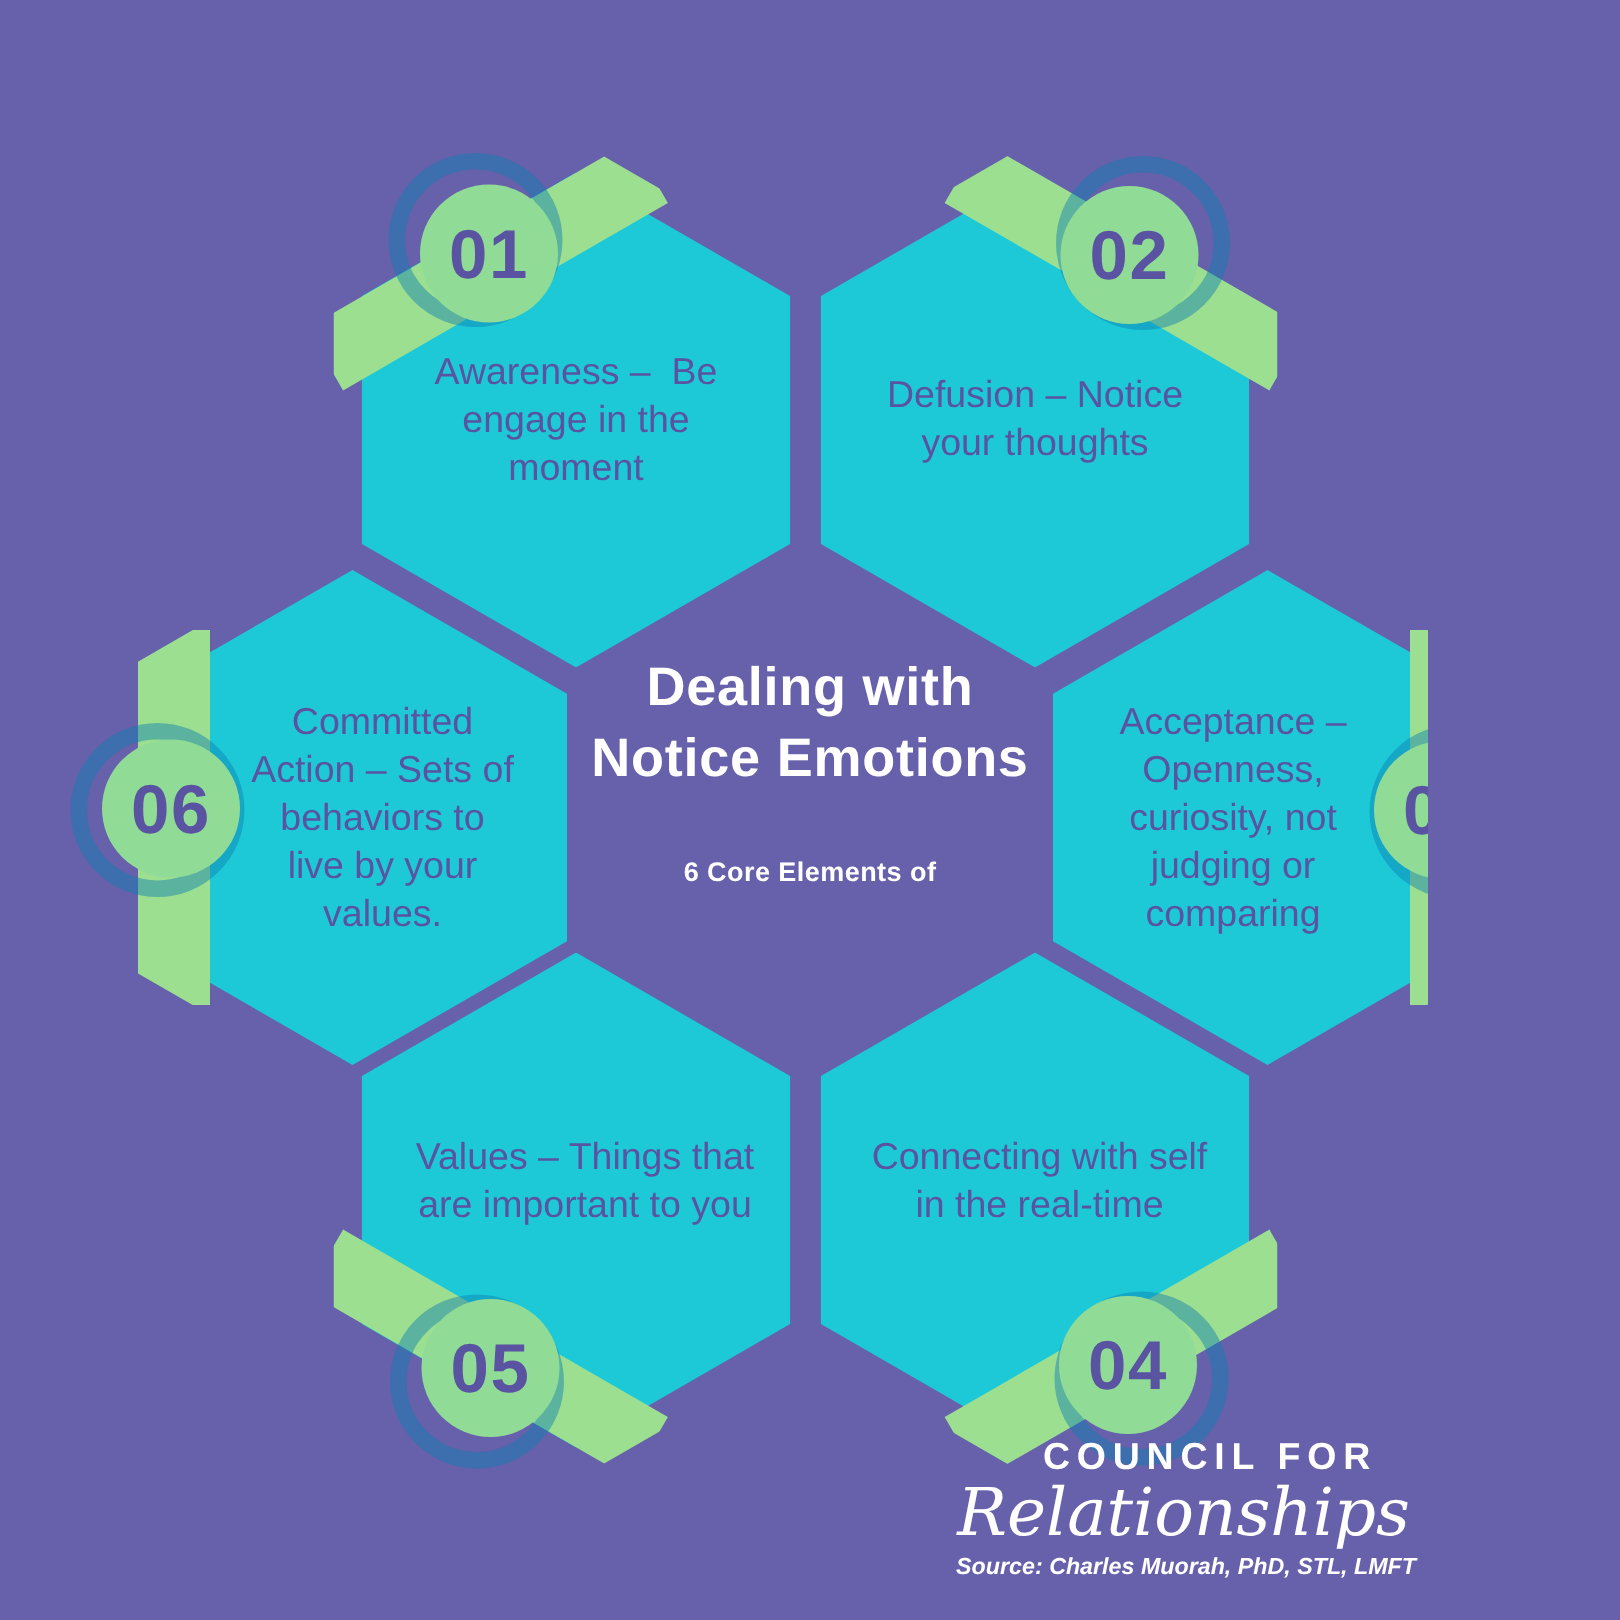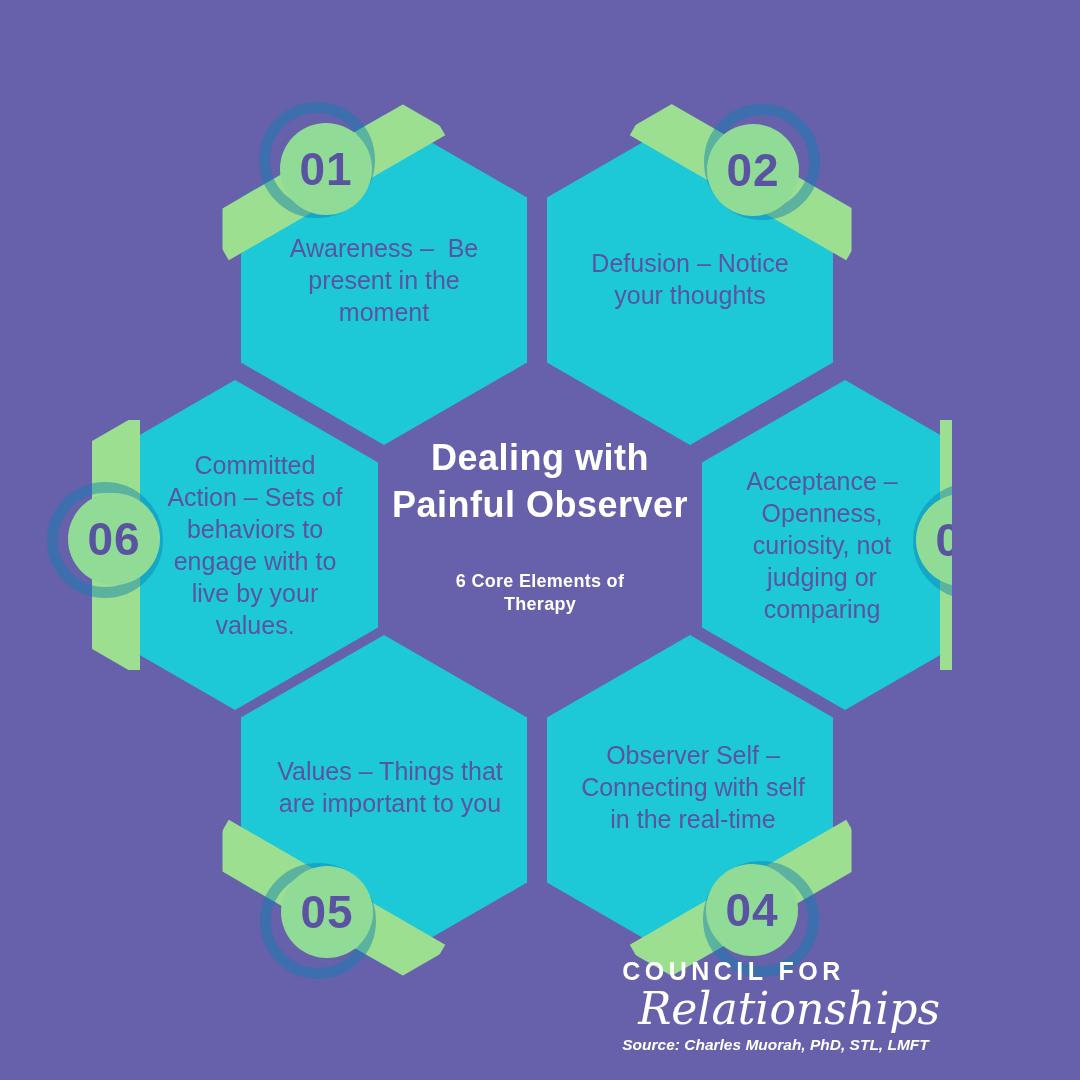--- a/index.html
+++ b/index.html
@@ -48,21 +48,21 @@
   .center-title{
     position:absolute;left:290px;top:434px;width:500px;
     text-align:center;color:var(--c-white,#FFFFFF);
   }
   .title-line{font-size:36px;font-weight:700;line-height:47px;letter-spacing:0.5px;text-align:center;}
   .subtitle{margin-top:42px;}
   .subtitle-line{font-size:18px;font-weight:700;line-height:23px;letter-spacing:0.3px;}
 
   .brand{
     position:absolute;right:8px;top:958px;
-    text-align:left;color:var(--c-white,#FFFFFF);
+    text-align:right;color:var(--c-white,#FFFFFF);
   }
   .brand-top{
     font-size:25px;font-weight:700;letter-spacing:4.5px;line-height:26px;
     padding-right:26px;
   }
   .brand-script{
     font-family:"DejaVu Serif",serif;font-style:italic;
     font-size:44px;line-height:54px;padding-right:4px;margin-top:-2px;margin-left:16px;
   }
   .source{
@@ -78,21 +78,21 @@
     <div class="hexbody" style="left:241px;top:115px"></div>
     <div class="bandclip" style="left:222.5px;top:93.5px">
       <div class="band slant" style="left:-23px;top:59.5px;transform:rotate(-30deg)"></div>
     </div>
     <div class="ring" style="left:259px;top:102px"></div>
     <div class="badge" style="left:280px;top:123px">
       <span>01</span>
     </div>
     <div class="hextext" style="left:241px;top:115px">
       <div class="tline">Awareness –  Be</div>
-      <div class="tline">present in the</div>
+      <div class="tline">engage in the</div>
       <div class="tline">moment</div>
     </div>
   </div>
 
   <div>
     <div class="hexbody" style="left:547px;top:115px"></div>
     <div class="bandclip" style="left:528.5px;top:93.5px">
       <div class="band slant" style="left:96px;top:59.5px;transform:rotate(30deg)"></div>
     </div>
     <div class="ring" style="left:704px;top:104px"></div>
@@ -126,21 +126,20 @@
   <div>
     <div class="hexbody" style="left:547px;top:635px"></div>
     <div class="bandclip" style="left:528.5px;top:613.5px">
       <div class="band slant" style="left:96px;top:265.5px;transform:rotate(-30deg)"></div>
     </div>
     <div class="ring" style="left:703px;top:861px"></div>
     <div class="badge" style="left:706px;top:864px">
       <span>04</span>
     </div>
     <div class="hextext" style="left:550px;top:622px">
-      <div class="tline">Observer Self –</div>
       <div class="tline">Connecting with self</div>
       <div class="tline">in the real-time</div>
     </div>
   </div>
 
   <div>
     <div class="hexbody" style="left:241px;top:635px"></div>
     <div class="bandclip" style="left:222.5px;top:613.5px">
       <div class="band slant" style="left:-23px;top:265.5px;transform:rotate(30deg)"></div>
     </div>
@@ -160,32 +159,30 @@
       <div class="band vert" style="left:18.5px;top:61.5px"></div>
     </div>
     <div class="ring" style="left:47px;top:482px"></div>
     <div class="badge" style="left:68px;top:493px">
       <span>06</span>
     </div>
     <div class="hextext" style="left:112px;top:380px">
       <div class="tline">Committed</div>
       <div class="tline">Action – Sets of</div>
       <div class="tline">behaviors to</div>
-      <div class="tline">engage with to</div>
       <div class="tline">live by your</div>
       <div class="tline">values.</div>
     </div>
   </div>
 
   <div class="center-title">
     <div class="title-line">Dealing with</div>
-    <div class="title-line">Painful Observer</div>
+    <div class="title-line">Notice Emotions</div>
     <div class="subtitle">
       <div class="subtitle-line">6 Core Elements of</div>
-      <div class="subtitle-line">Therapy</div>
     </div>
   </div>
 
   <div class="brand">
     <div class="brand-top">COUNCIL FOR</div>
     <div class="brand-script">Relationships</div>
     <div class="source">Source: Charles Muorah, PhD, STL, LMFT</div>
   </div>
 
 </div>

